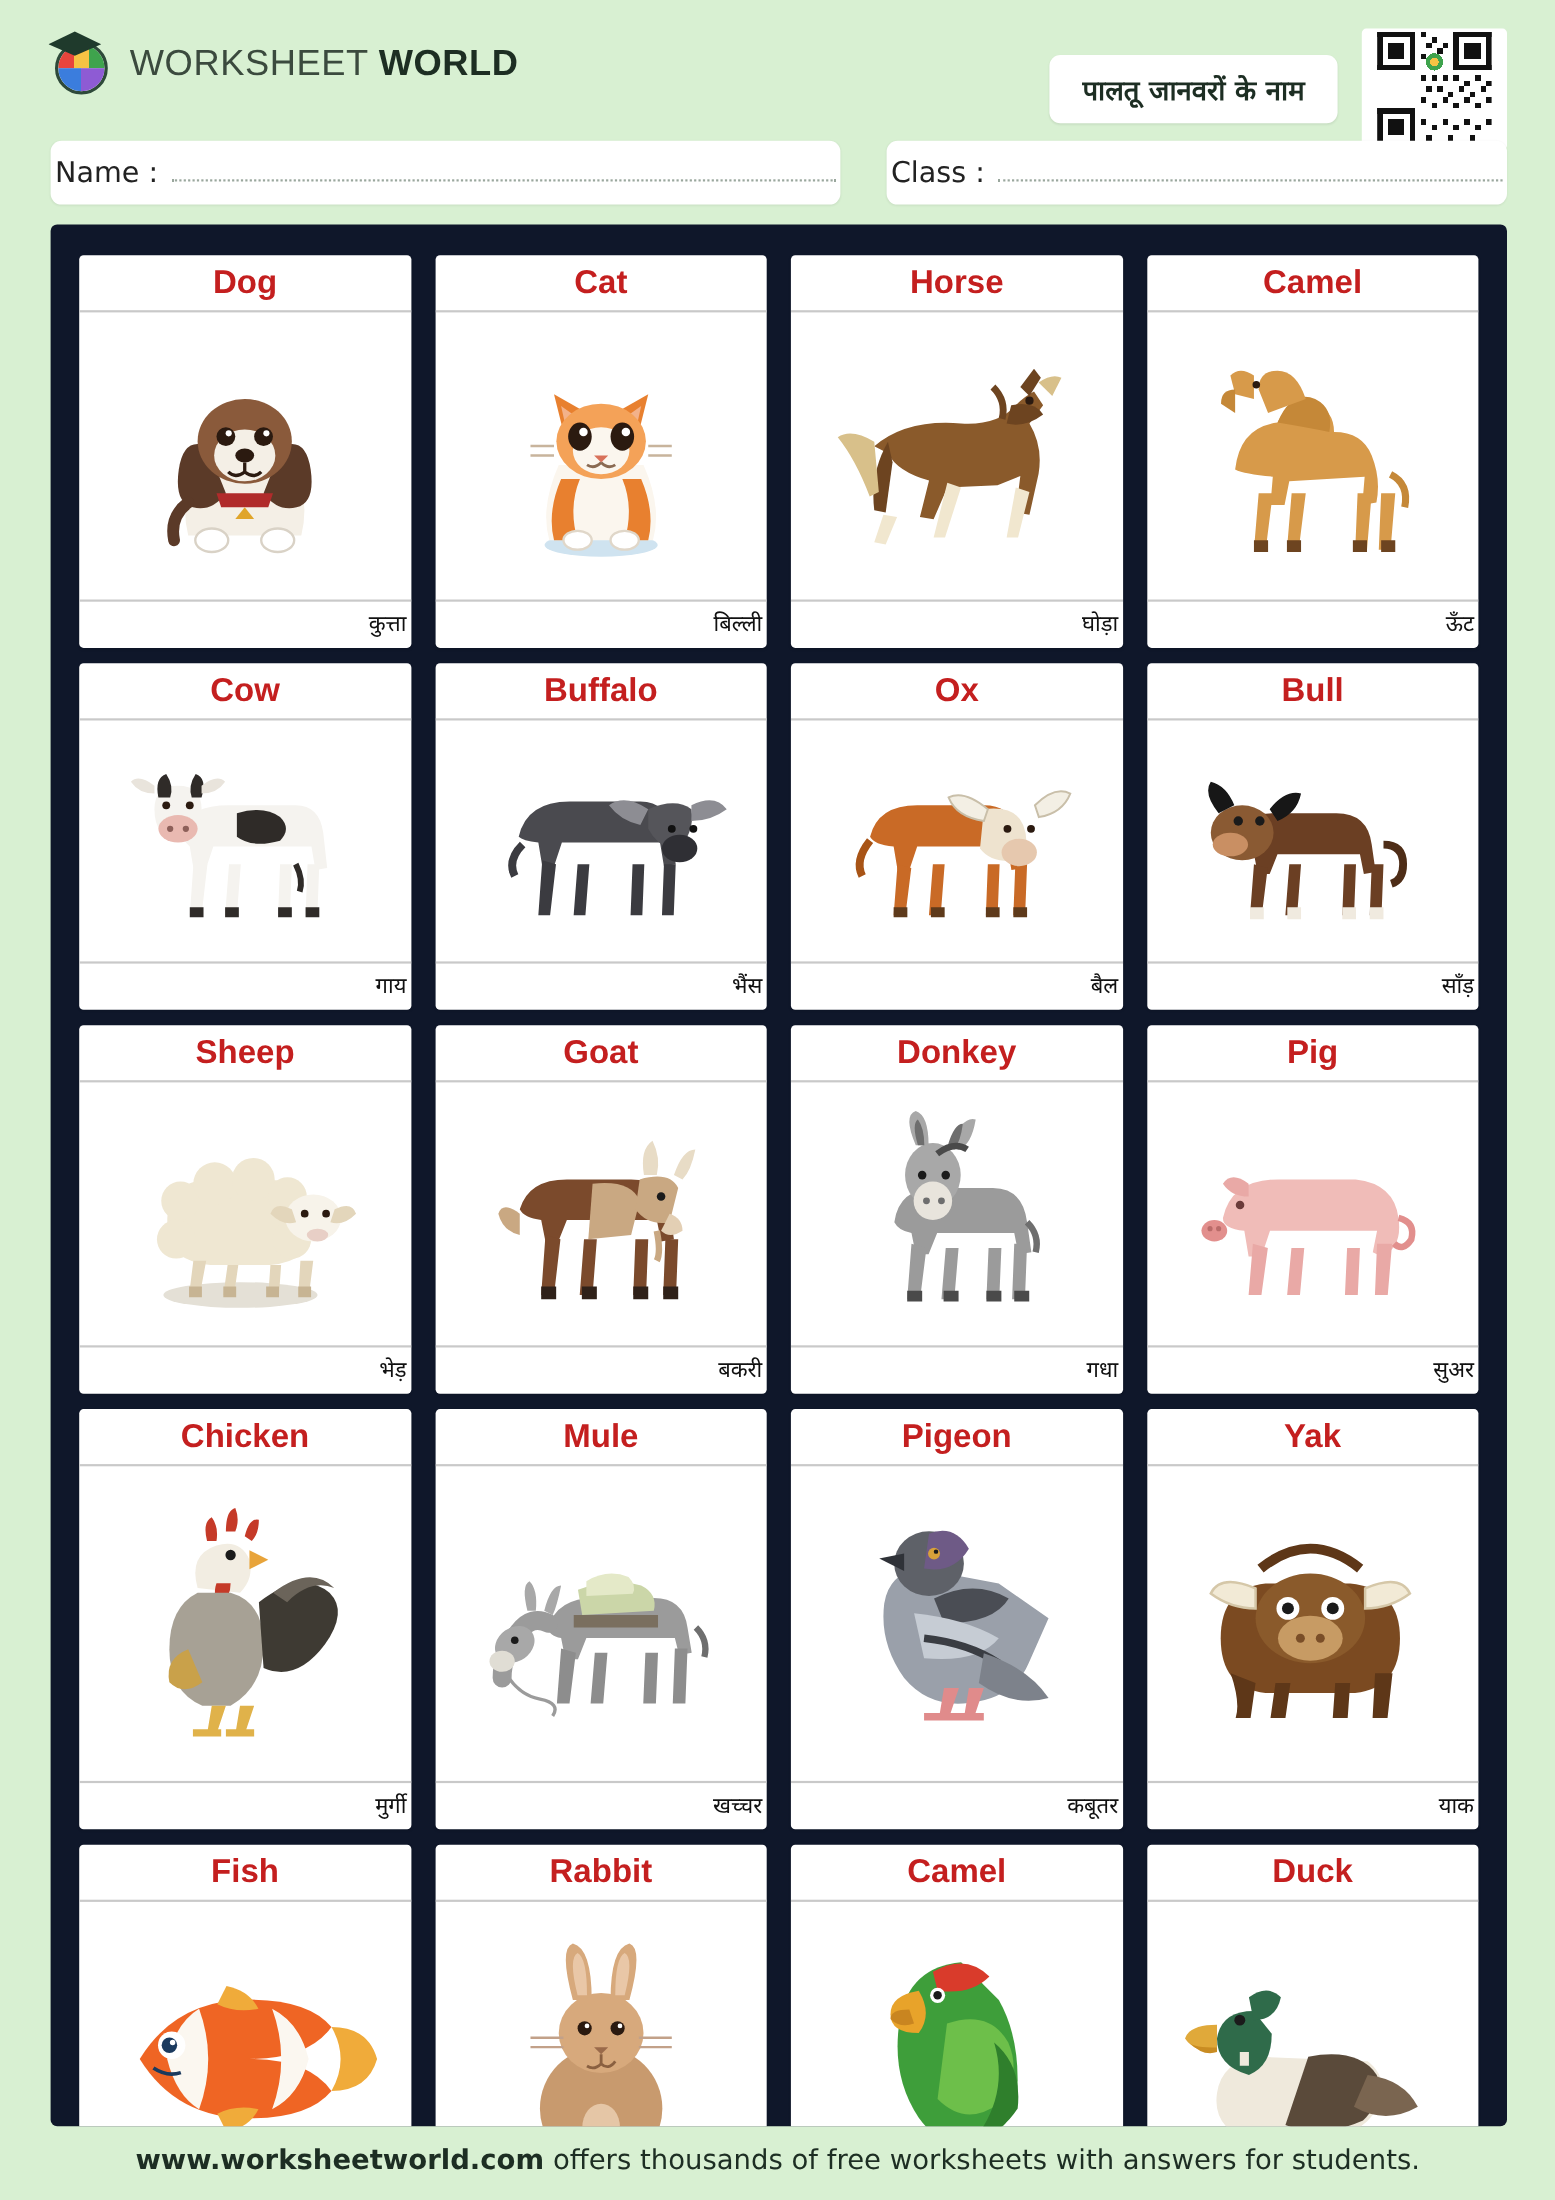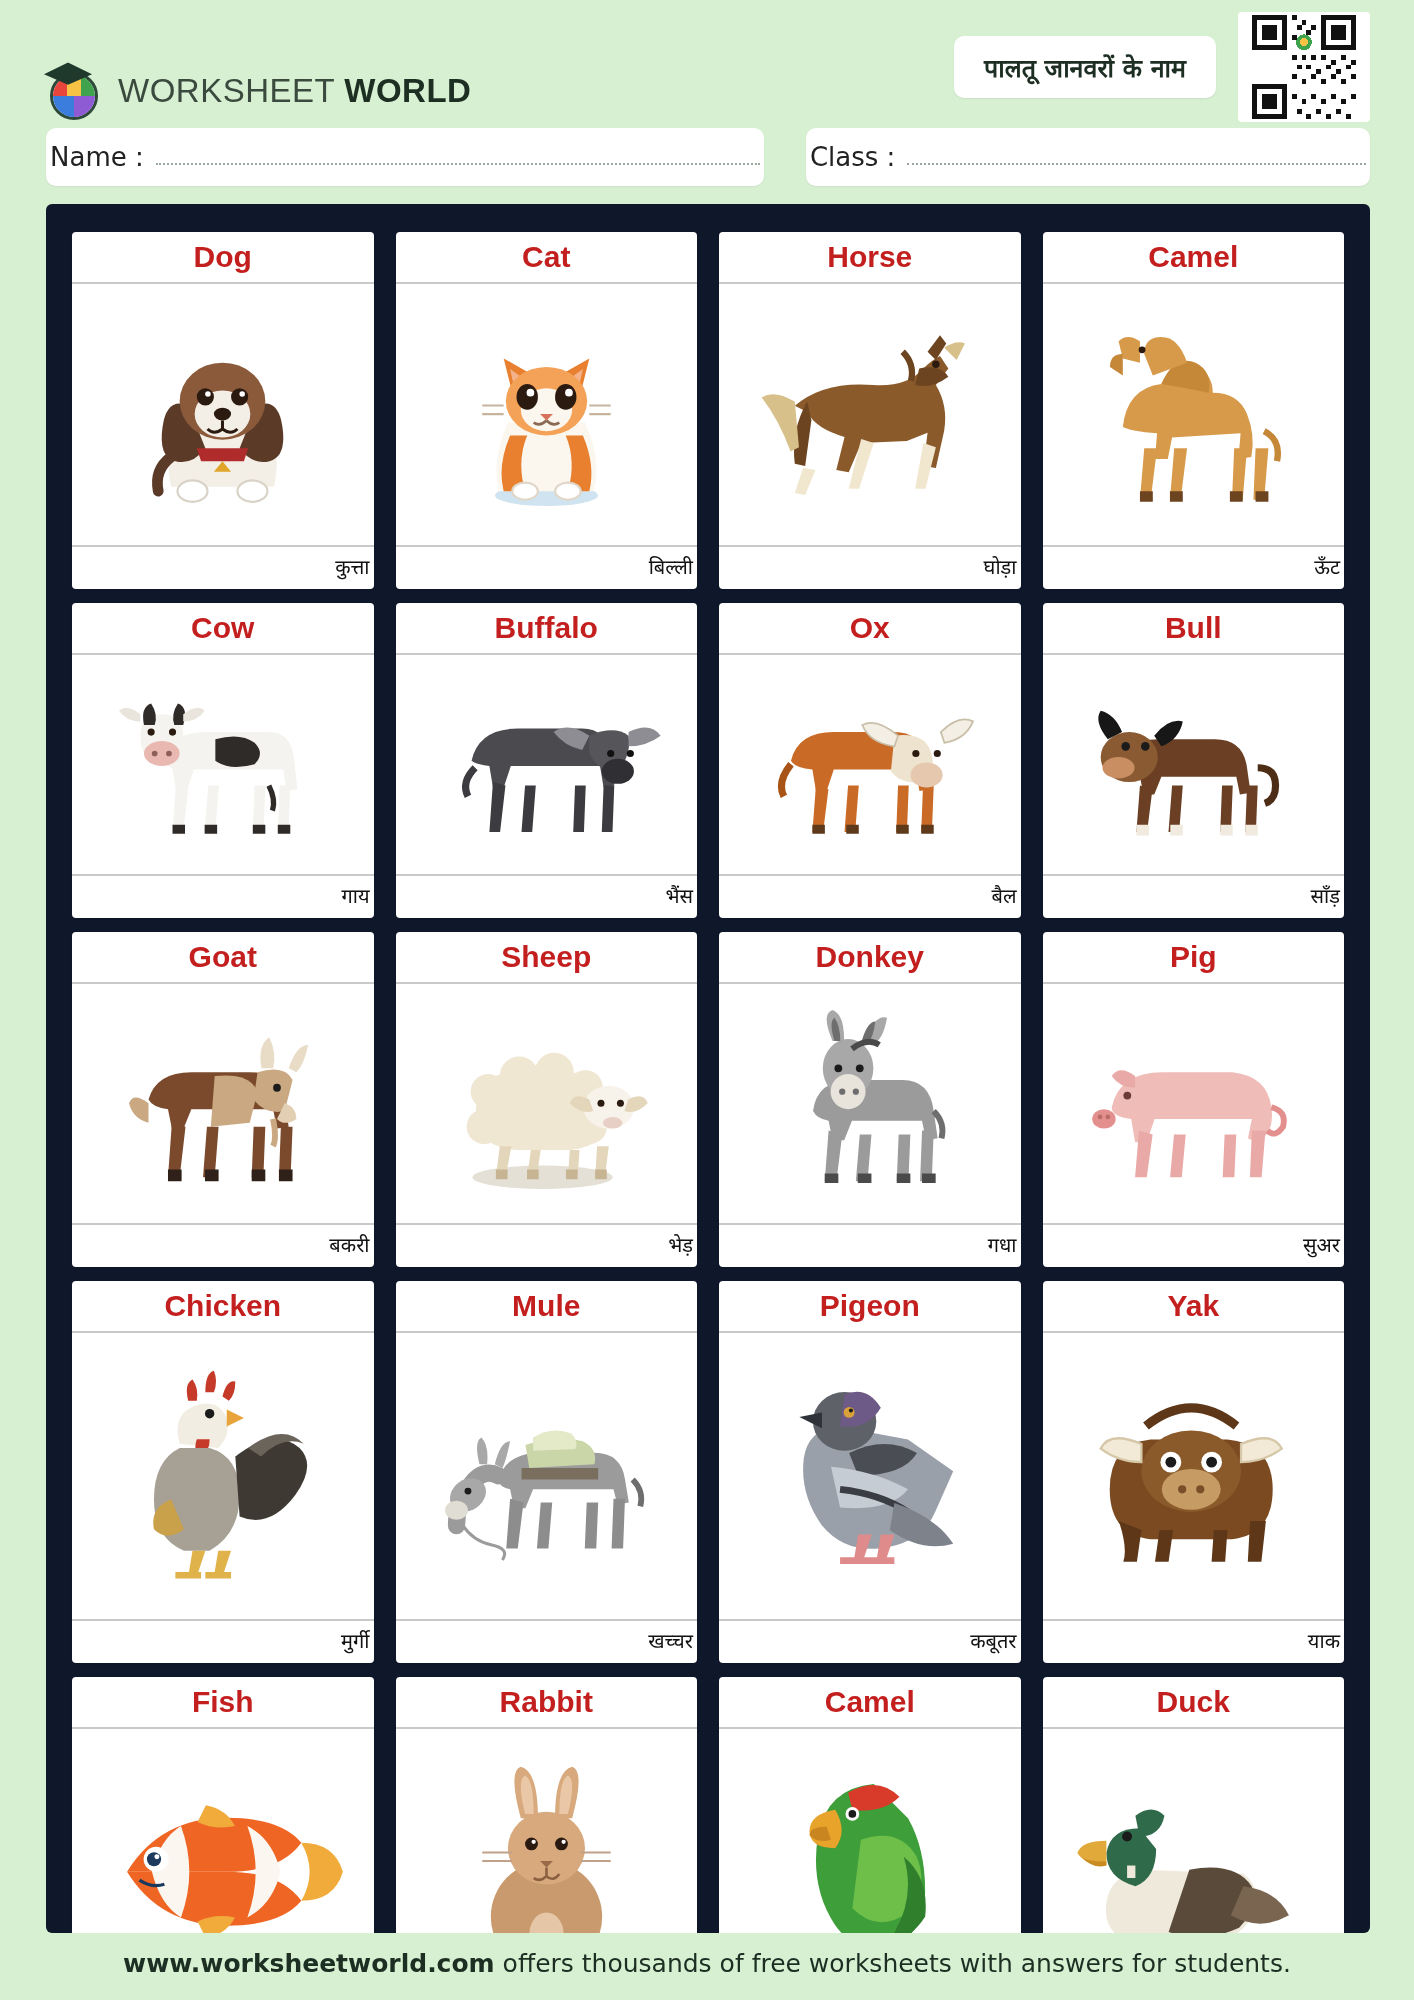--- a/index.html
+++ b/index.html
@@ -15,21 +15,21 @@
     width: 1414px;
     height: 2000px;
     padding: 26px 30px 0 30px;
     display: flex;
     flex-direction: column;
   }
 
   
   .header {
     display: flex;
-    align-items: flex-end;
+    align-items: flex-start;
     justify-content: space-between;
     height: 96px;
     padding: 0 14px 0 16px;
   }
   .brand { display:flex; align-items:center; gap:14px; }
   .logo-badge {
     width: 58px; height: 62px;
     position: relative;
   }
   .logo-badge .circle {
@@ -415,39 +415,20 @@
             <path d="M12 36q-8-10-4-16 8 2 12 12zM38 34q8-10 16-8-2 10-12 14z" fill="#171717"></path>
             <path d="M96 52q10 0 10 10 0 8-6 10" stroke="#4e2d17" stroke-width="4" fill="none"></path>
           </svg>
         </div>
         <div class="hi">साँड़</div>
       </div>
     </div>
 
     <div class="row">
       <div class="card">
-        <div class="en">Goat</div>
-        <div class="pic">
-          <svg viewBox="0 0 120 100">
-            <path d="M22 48q4-14 22-14h30q16 0 18 14l2 14-6 1-2-10H44l-4 10h-6l-2-10q-8-1-10-5z" fill="#7b4a2c"></path>
-            <path d="M56 36q18-2 22 8l-4 16-20 2z" fill="#c9a882"></path>
-            <path d="M34 60l-2 28h6l3-26zM52 62l-2 26h6l2-26zM76 62l-1 26h6l1-26zM90 62l-1 26h6l1-26z" fill="#7b4a2c"></path>
-            <path d="M32 84h7v6h-7zM51 84h7v6h-7zM75 84h7v6h-7zM89 84h7v6h-7z" fill="#2f2119"></path>
-            <path d="M78 34q14-4 18 4l-4 16q-10 2-16-6z" fill="#c9a882"></path>
-            <path d="M92 50q6 2 6 8-6 4-10 0z" fill="#e3cfb4"></path>
-            <circle cx="88" cy="42" r="2" fill="#1b1b1b"></circle>
-            <path d="M80 32q-2-12 4-16 4 8 2 16zM94 32q4-12 10-12-2 10-6 14z" fill="#e8dcc6"></path>
-            <path d="M86 58q2 10 0 14" stroke="#c9a882" stroke-width="3" fill="none"></path>
-            <path d="M22 50q-8-6-10 0 2 8 10 10z" fill="#c9a882"></path>
-          </svg>
-        </div>
-        <div class="hi">बकरी</div>
-      </div>
-
-      <div class="card">
         <div class="en">Sheep</div>
         <div class="pic">
           <svg viewBox="0 0 120 100">
             <ellipse cx="58" cy="88" rx="36" ry="6" fill="#e4e0d6"></ellipse>
             <path d="M24 56q-2-20 18-22h30q22 2 20 22 0 16-20 18H44q-20-2-20-18z" fill="#efe7d2"></path>
             <circle cx="30" cy="44" r="9" fill="#efe7d2"></circle>
             <circle cx="46" cy="36" r="10" fill="#efe7d2"></circle>
             <circle cx="64" cy="34" r="10" fill="#efe7d2"></circle>
             <circle cx="80" cy="42" r="9" fill="#efe7d2"></circle>
             <circle cx="28" cy="62" r="9" fill="#efe7d2"></circle>
@@ -458,20 +439,39 @@
             <path d="M82 48q-8-4-10 2 6 6 12 4zM102 48q8-4 10 2-6 6-12 4z" fill="#e3d6bb"></path>
             <circle cx="88" cy="50" r="1.8" fill="#2b1a10"></circle>
             <circle cx="98" cy="50" r="1.8" fill="#2b1a10"></circle>
             <ellipse cx="94" cy="60" rx="5" ry="3" fill="#e8cfc6"></ellipse>
           </svg>
         </div>
         <div class="hi">भेड़</div>
       </div>
 
       <div class="card">
+        <div class="en">Goat</div>
+        <div class="pic">
+          <svg viewBox="0 0 120 100">
+            <path d="M22 48q4-14 22-14h30q16 0 18 14l2 14-6 1-2-10H44l-4 10h-6l-2-10q-8-1-10-5z" fill="#7b4a2c"></path>
+            <path d="M56 36q18-2 22 8l-4 16-20 2z" fill="#c9a882"></path>
+            <path d="M34 60l-2 28h6l3-26zM52 62l-2 26h6l2-26zM76 62l-1 26h6l1-26zM90 62l-1 26h6l1-26z" fill="#7b4a2c"></path>
+            <path d="M32 84h7v6h-7zM51 84h7v6h-7zM75 84h7v6h-7zM89 84h7v6h-7z" fill="#2f2119"></path>
+            <path d="M78 34q14-4 18 4l-4 16q-10 2-16-6z" fill="#c9a882"></path>
+            <path d="M92 50q6 2 6 8-6 4-10 0z" fill="#e3cfb4"></path>
+            <circle cx="88" cy="42" r="2" fill="#1b1b1b"></circle>
+            <path d="M80 32q-2-12 4-16 4 8 2 16zM94 32q4-12 10-12-2 10-6 14z" fill="#e8dcc6"></path>
+            <path d="M86 58q2 10 0 14" stroke="#c9a882" stroke-width="3" fill="none"></path>
+            <path d="M22 50q-8-6-10 0 2 8 10 10z" fill="#c9a882"></path>
+          </svg>
+        </div>
+        <div class="hi">बकरी</div>
+      </div>
+
+      <div class="card">
         <div class="en">Donkey</div>
         <div class="pic">
           <svg viewBox="0 0 110 100">
             <path d="M26 54q2-16 20-16h26q14 0 16 16l2 14-6 1-2-10H46l-4 10h-6l-2-10q-6-1-8-5z" fill="#9b9b9b"></path>
             <path d="M34 64l-2 26h6l3-24zM50 66l-2 24h6l2-24zM70 66l-1 24h6l1-24zM82 64l-1 26h6l1-26z" fill="#9b9b9b"></path>
             <path d="M32 86h7v5h-7zM49 86h7v5h-7zM69 86h7v5h-7zM82 86h7v5h-7z" fill="#4a4a4a"></path>
             <ellipse cx="44" cy="32" rx="13" ry="15" fill="#a8a8a8"></ellipse>
             <ellipse cx="44" cy="44" rx="9" ry="9" fill="#e8e4dc"></ellipse>
             <path d="M36 18q-6-14 0-16 6 2 6 16zM52 18q6-14 12-12-2 12-8 14z" fill="#a8a8a8"></path>
             <path d="M37 18q-3-10 0-12 3 4 3 12zM51 18q3-10 7-10-1 8-4 12z" fill="#6e6e6e"></path>

